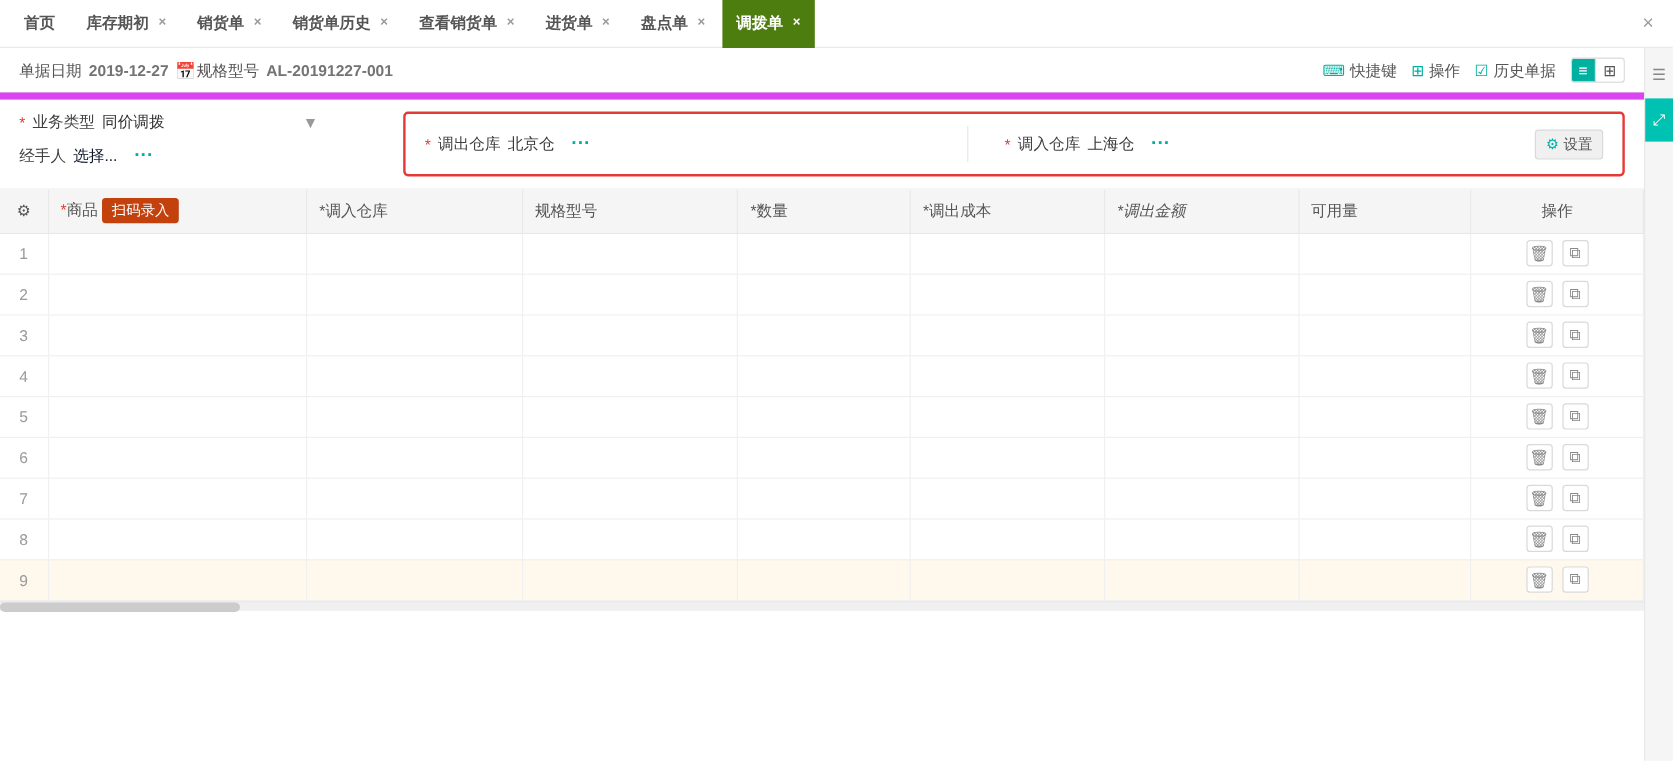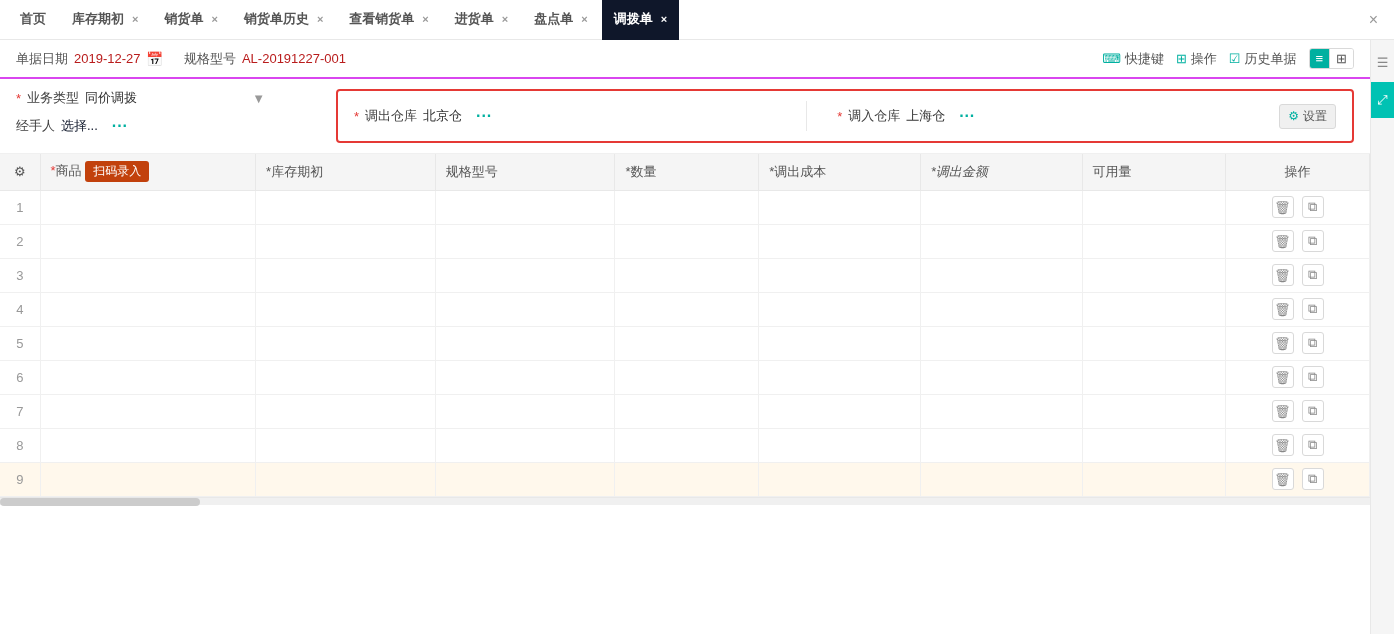--- a/index.html
+++ b/index.html
@@ -23,21 +23,21 @@
       font-size: 13px;
       cursor: pointer;
       color: #555;
       border-bottom: 2px solid transparent;
       white-space: nowrap;
       gap: 5px;
       font-weight: bold;
     }
     .tab-item.active {
       color: #fff;
-      background: #0f172a;
+      background: #4d7c0f;
       border-radius: 0;
     }
     .tab-item .close-icon {
       font-size: 11px;
       color: #999;
       margin-left: 3px;
       cursor: pointer;
     }
     .tab-item.active .close-icon { color: #fff; }
     .tab-close-all {
@@ -46,32 +46,31 @@
       color: #999;
       cursor: pointer;
       padding: 0 8px;
     }
 
     
     .header-bar {
       display: flex;
       align-items: center;
       padding: 8px 16px;
-      border-bottom: 2px solid #d946ef;
-      gap: 20px;
+      border-bottom: 6px solid #d946ef;
       position: relative;
     }
     .header-field {
       display: flex;
       align-items: center;
       gap: 6px;
       font-size: 13px;
     }
     .header-label { color: #555; }
-    .header-value { color: #b91c1c; font-weight: 400; }
+    .header-value { color: #737373; font-weight: 700; }
     .date-icon { color: #00b0a0; font-size: 14px; cursor: pointer; }
     .header-actions {
       margin-left: auto;
       display: flex;
       align-items: center;
       gap: 12px;
       font-size: 13px;
       color: #555;
     }
     .header-action-btn {
@@ -404,21 +403,21 @@
 
   <div class="table-container">
     <table class="data-table">
       <thead>
         <tr>
           <th class="col-settings">⚙</th>
           <th class="col-product">
             <span class="required-field">*</span>商品
             <button class="scan-btn">扫码录入</button>
           </th>
-          <th class="col-unit">*库存期初</th>
+          <th class="col-unit">*调入仓库</th>
           <th class="col-spec">规格型号</th>
           <th class="col-qty">*数量</th>
           <th class="col-cost">*调出成本</th>
           <th class="col-amount">*调出金额</th>
           <th class="col-available">可用量</th>
           <th class="col-action">操作</th>
         </tr>
       </thead>
       <tbody id="table-body">
 

